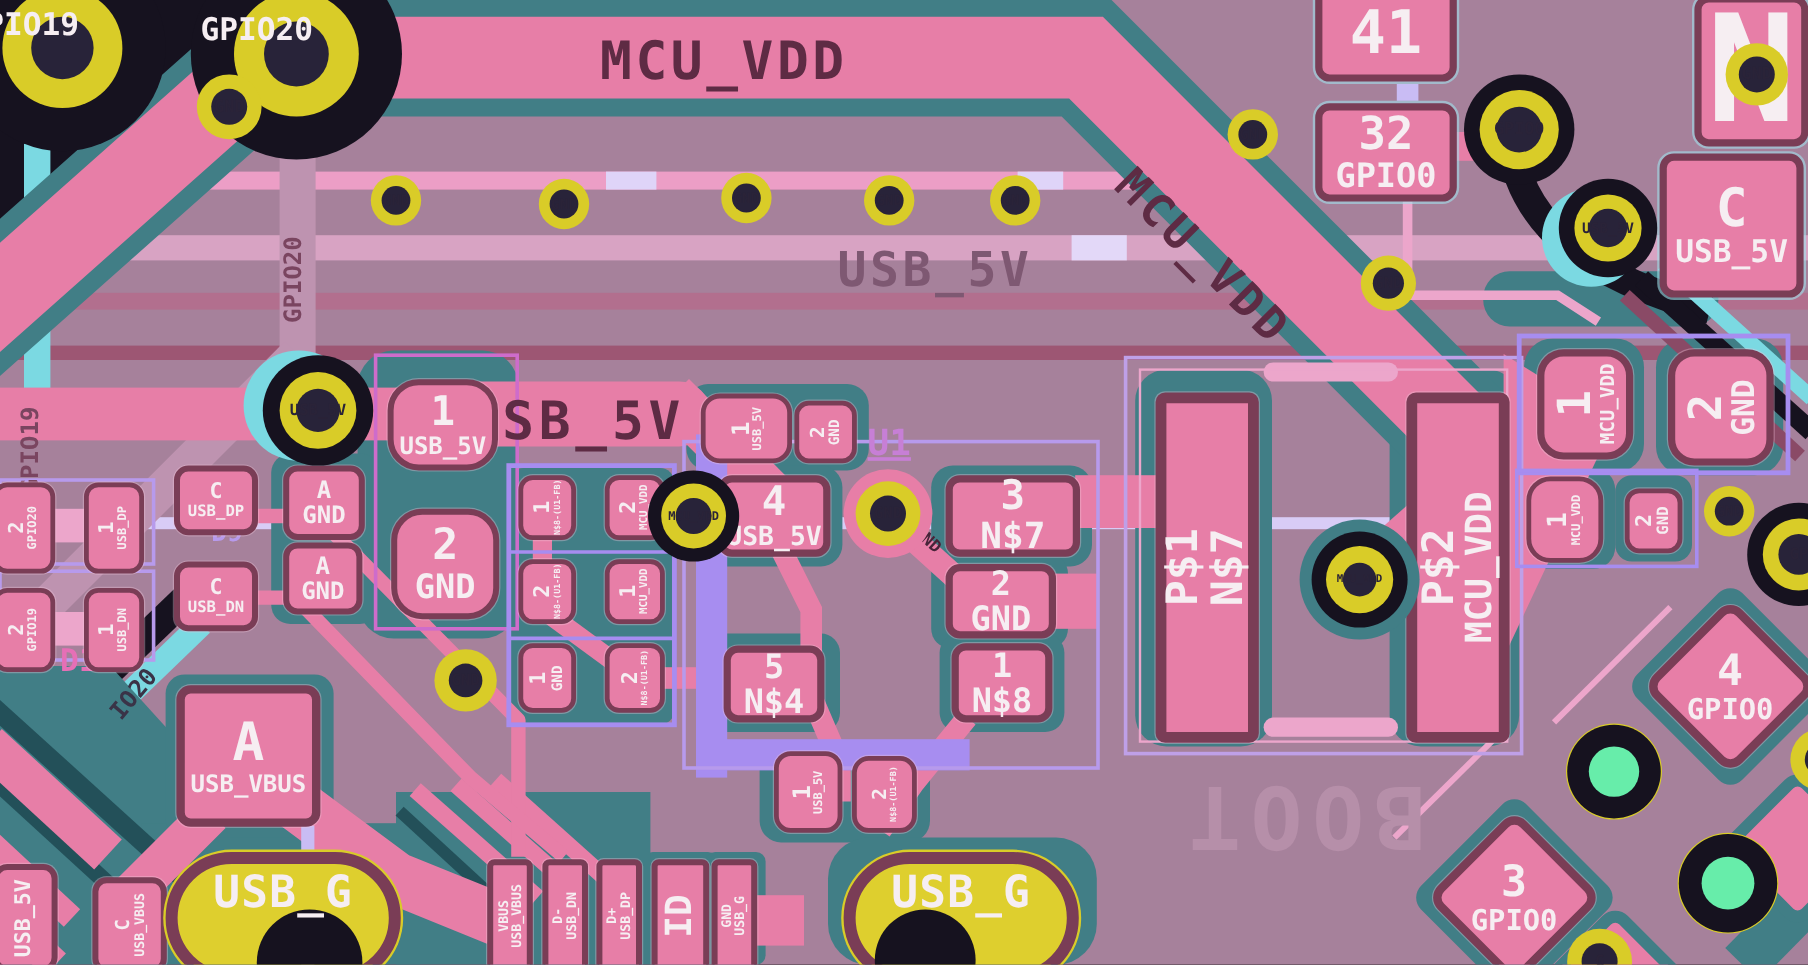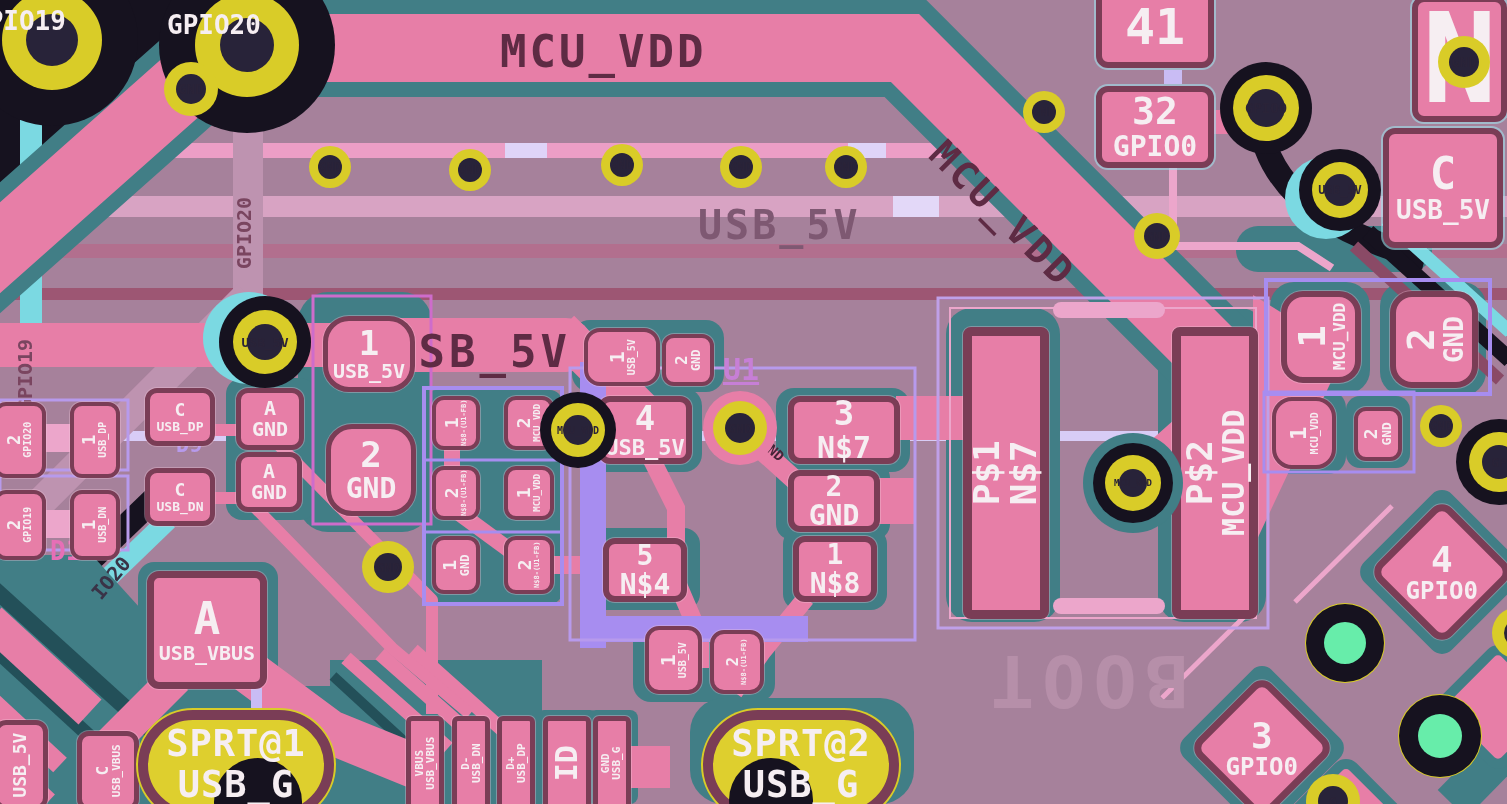--- a/index.html
+++ b/index.html
@@ -426,28 +426,26 @@
 <div class="pad vert" style="left:593px;top:716px;width:38px;height:94px;border-width:5px;border-radius:6px;">
   <div class="inner">
         <span class="f11">GND</span>
         <span class="f11">USB_G</span>
       </div>
     </div>
 
 <div class="sprt" style="left:138px;top:710px;width:196px;height:110px;">
   <span class="shole" style="left:66px;top:38px;width:88px;height:88px;"></span>
   <div class="slabel">
-        <span>SPRT@1</span>
         <span>USB_G</span>
       </div>
     </div>
 <div class="sprt" style="left:703px;top:710px;width:196px;height:110px;">
   <span class="shole" style="left:16px;top:38px;width:84px;height:84px;"></span>
   <div class="slabel">
-        <span>SPRT@2</span>
         <span>USB_G</span>
       </div>
     </div>
 
 <div class="pad diam" style="left:1390px;top:520px;width:104px;height:104px;border-width:7px;">
   <div class="inner2">
         <span class="f36">4</span>
         <span class="f24">GPIO0</span>
       </div>
     </div>

